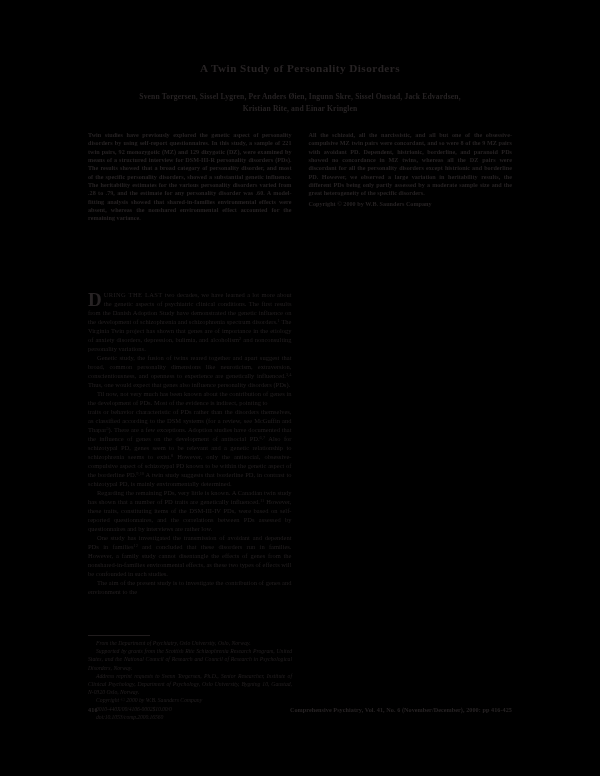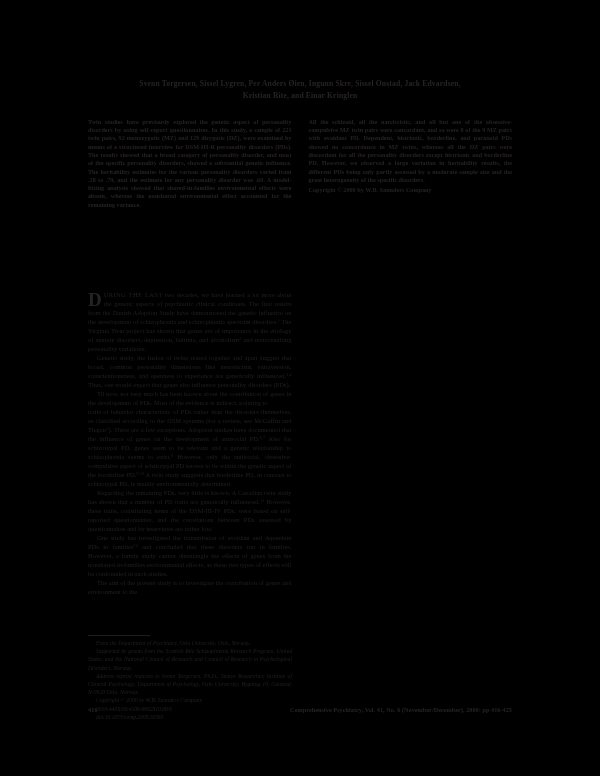--- a/index.html
+++ b/index.html
@@ -154,20 +154,21 @@
   .clear { clear: both; }
 </style>
 </head>
 <body>
 
 <div class="page">
 
   <div class="content">
 
     <div class="title-block">
+      <h1 class="paper-title">A Twin Study of Personality Disorders</h1>
       <div class="authors">
         <span class="line">Svenn Torgersen, Sissel Lygren, Per Anders Øien, Ingunn Skre, Sissel Onstad, Jack Edvardsen,</span>
         <span class="line">Kristian Rite, and Einar Kringlen</span>
       </div>
     </div>
 
     <div class="abstract">
       <p>Twin studies have previously explored the genetic aspect of personality disorders by using self-report questionnaires. In this study, a sample of 221 twin pairs, 92 monozygotic (MZ) and 129 dizygotic (DZ), were examined by means of a structured interview for DSM-III-R personality disorders (PDs). The results showed that a broad category of personality disorder, and most of the specific personality disorders, showed a substantial genetic influence. The heritability estimates for the various personality disorders varied from .28 to .79, and the estimate for any personality disorder was .60. A model-fitting analysis showed that shared-in-families environmental effects were absent, whereas the nonshared environmental effect accounted for the remaining variance.</p>
       <p>All the schizoid, all the narcissistic, and all but one of the obsessive-compulsive MZ twin pairs were concordant, and so were 8 of the 9 MZ pairs with avoidant PD. Dependent, histrionic, borderline, and paranoid PDs showed no concordance in MZ twins, whereas all the DZ pairs were discordant for all the personality disorders except histrionic and borderline PD. However, we observed a large variation in heritability results, the different PDs being only partly assessed by a moderate sample size and the great heterogeneity of the specific disorders.</p>
       <p class="copyright">Copyright © 2000 by W.B. Saunders Company</p>

